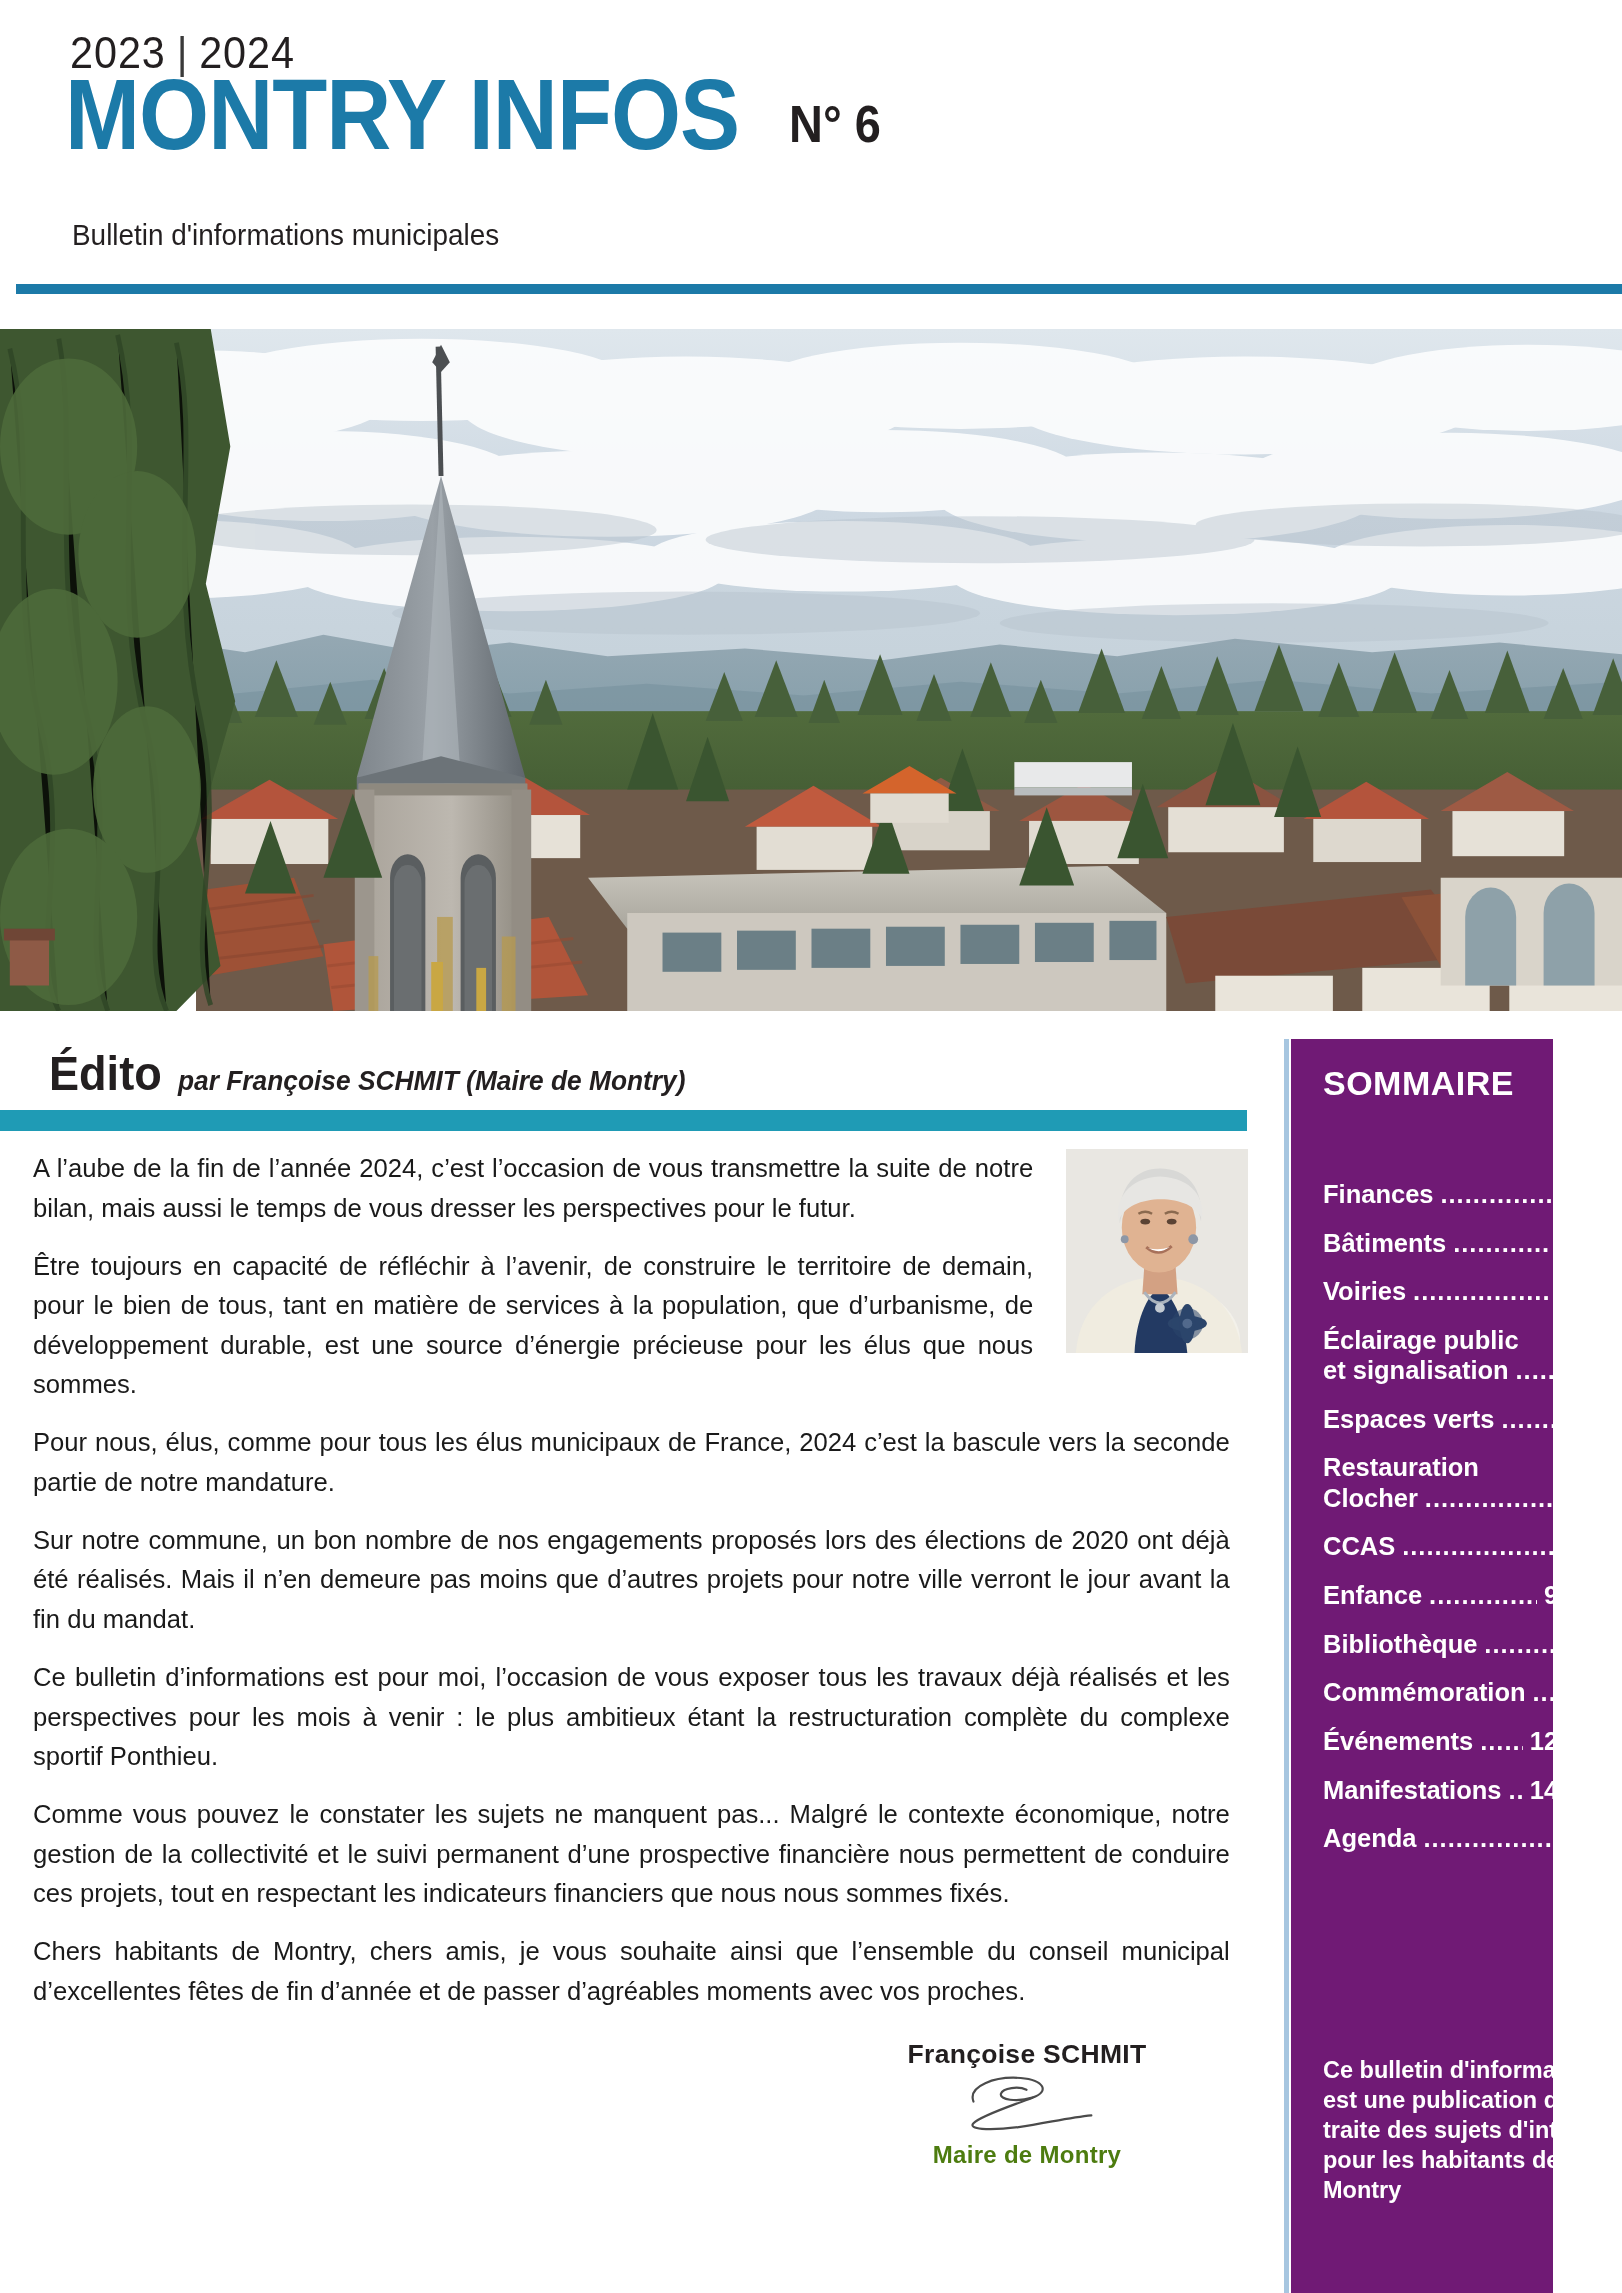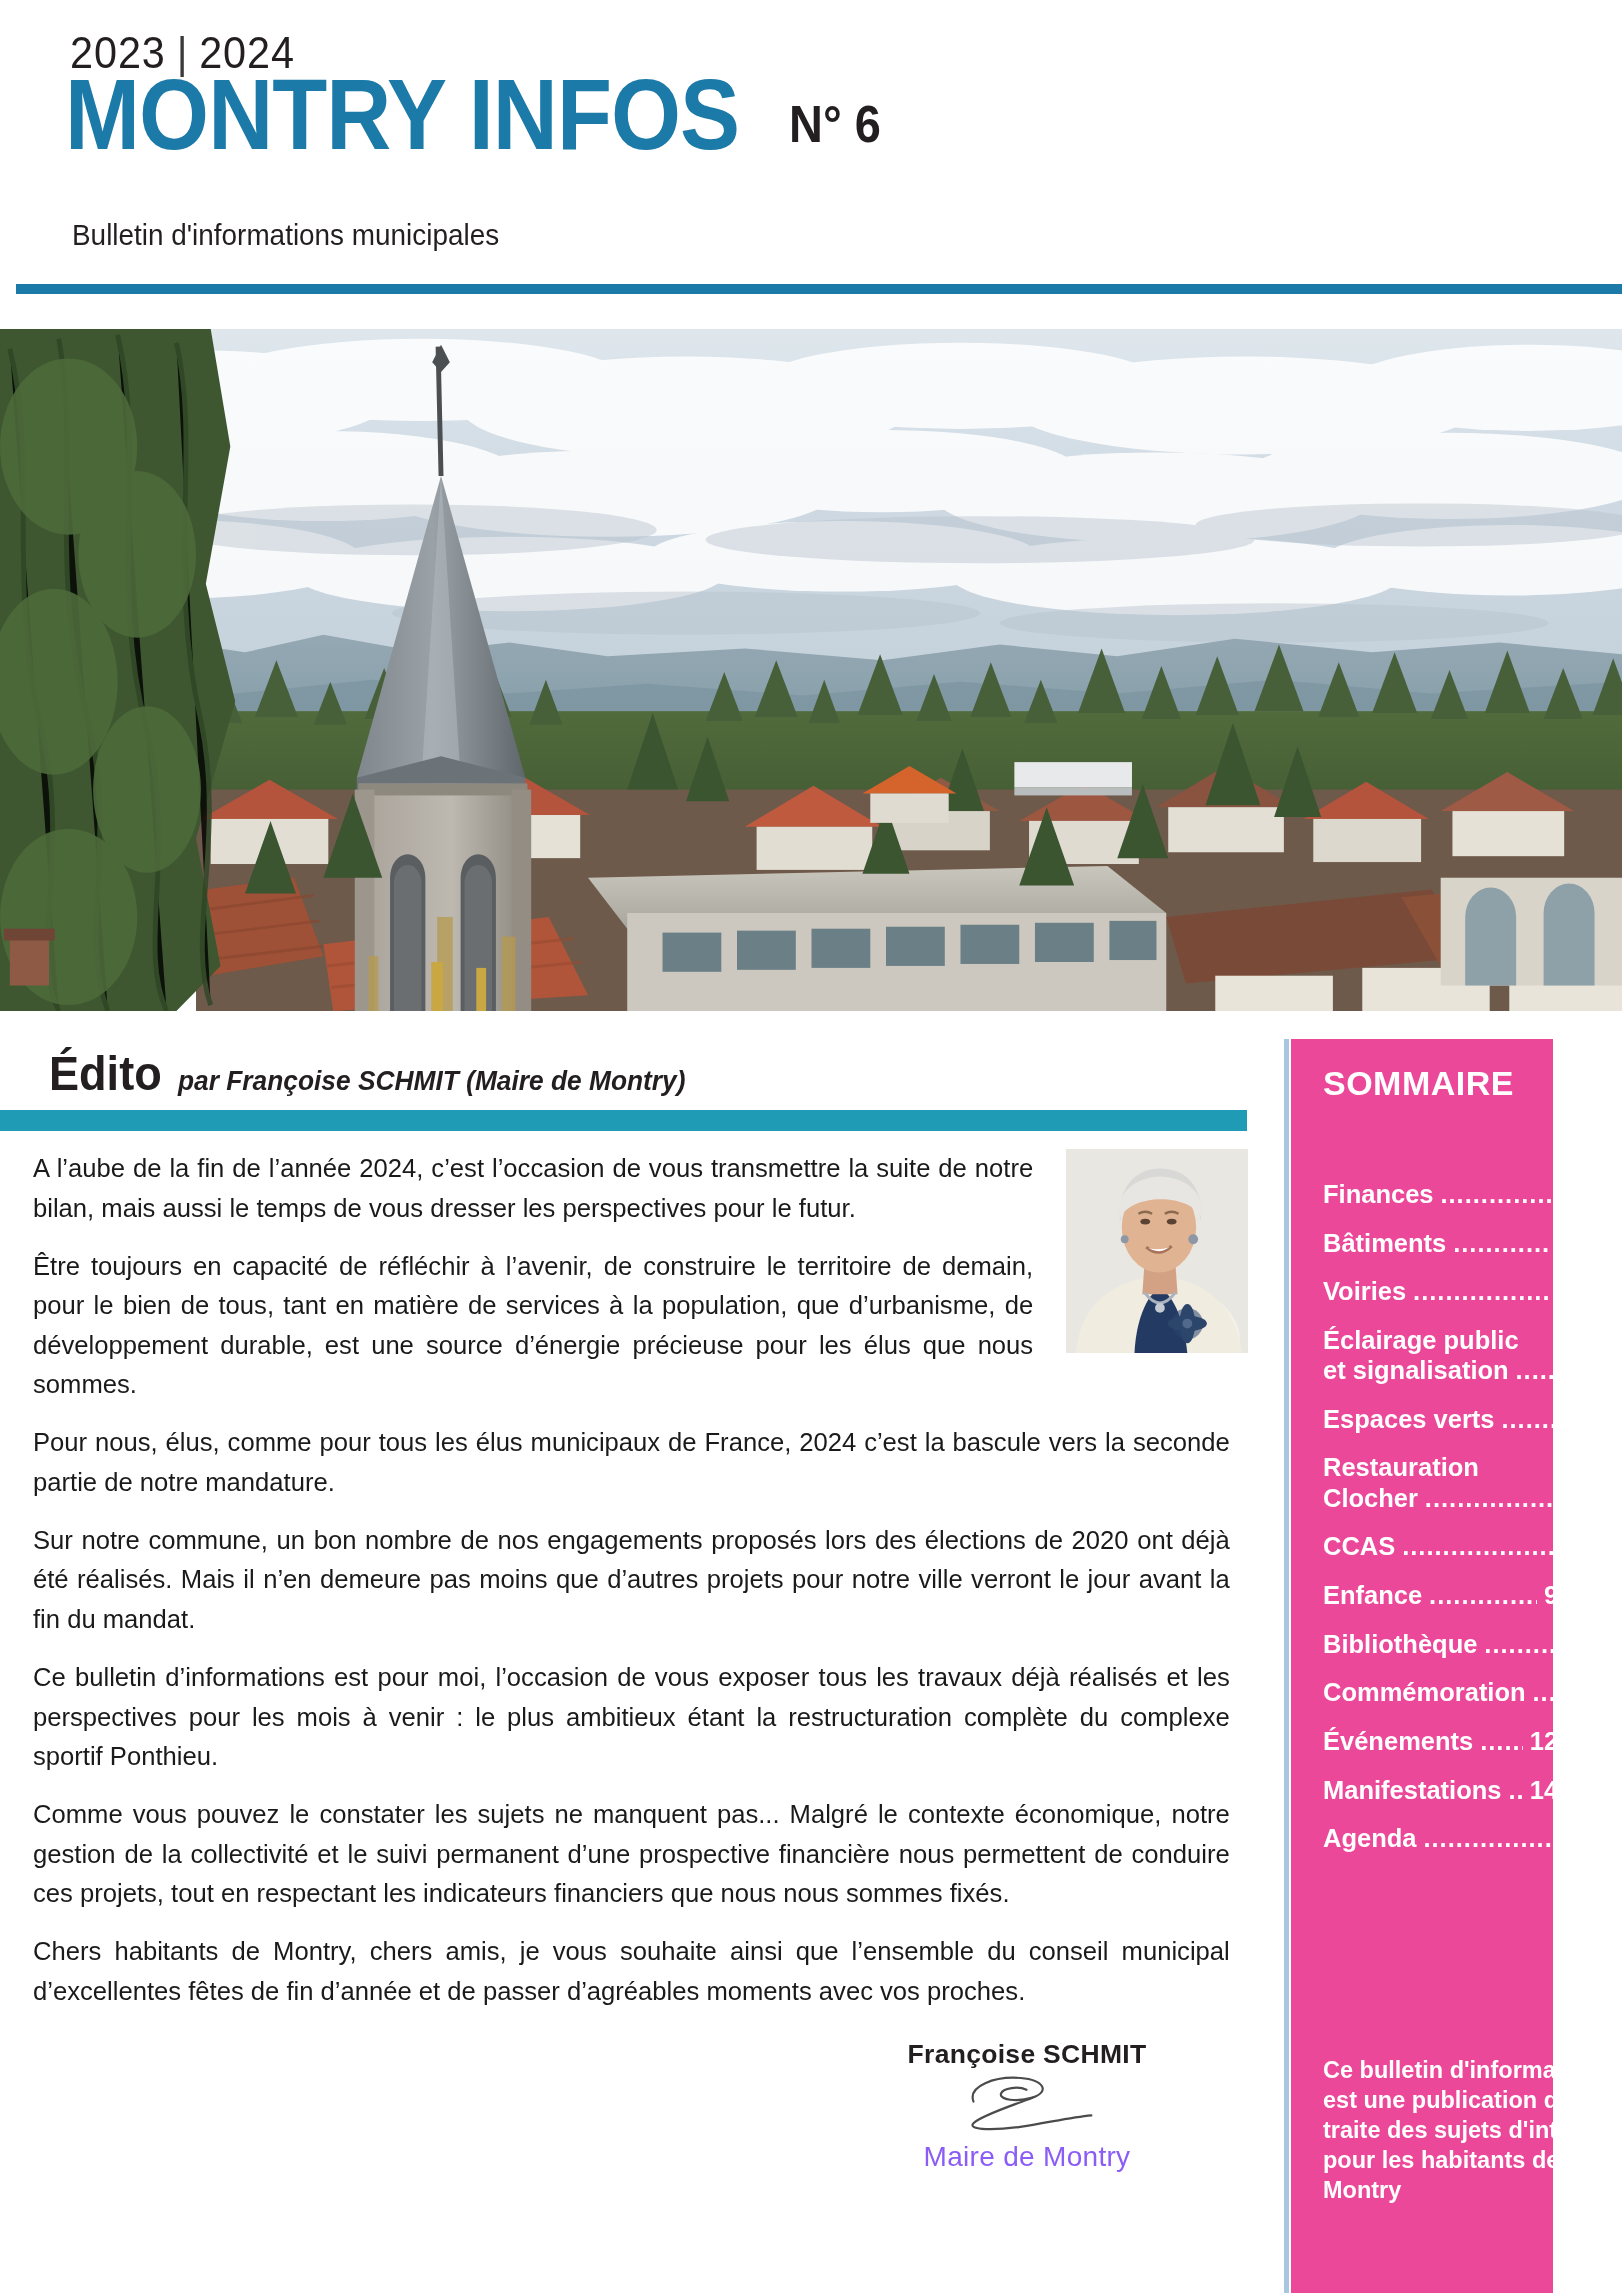--- a/index.html
+++ b/index.html
@@ -81,26 +81,26 @@
   }
   #portrait-float svg { display:block; width:182px; height:204px; }
 
   
   #signature { position:absolute; left:792px; top:2039px; width:470px; text-align:center; }
   #sig-name {
     font-size:26.5px; font-weight:700; color:#231f20; letter-spacing:0.3px;
   }
   #sig-mark { height:71px; display:flex; align-items:center; justify-content:center; }
   #sig-title {
-    font-size:28px; font-weight:400; color:#8b5cf6; letter-spacing:0.3px;
+    font-size:24px; font-weight:700; color:#4d7c0f; letter-spacing:0.3px;
   }
 
   
   #sidebar-edge { position:absolute; left:1284px; top:1039px; width:4.9px; height:1255px; background:#a7c6e0; }
-  #sidebar { position:absolute; left:1291px; top:1039px; width:262px; height:1255px; background:#ec4899; }
+  #sidebar { position:absolute; left:1291px; top:1039px; width:262px; height:1255px; background:#701a75; }
   #sommaire-title {
     position:absolute; left:32px; top:24.5px;
     font-size:34px; font-weight:700; color:#ffffff; letter-spacing:0.5px;
   }
   #toc { position:absolute; left:32px; top:140px; width:272px; }
   .toc-item {
     font-size:25.5px; font-weight:700; color:#ffffff;
     line-height:1.18; margin-bottom:18.6px;
     display:block;
   }

